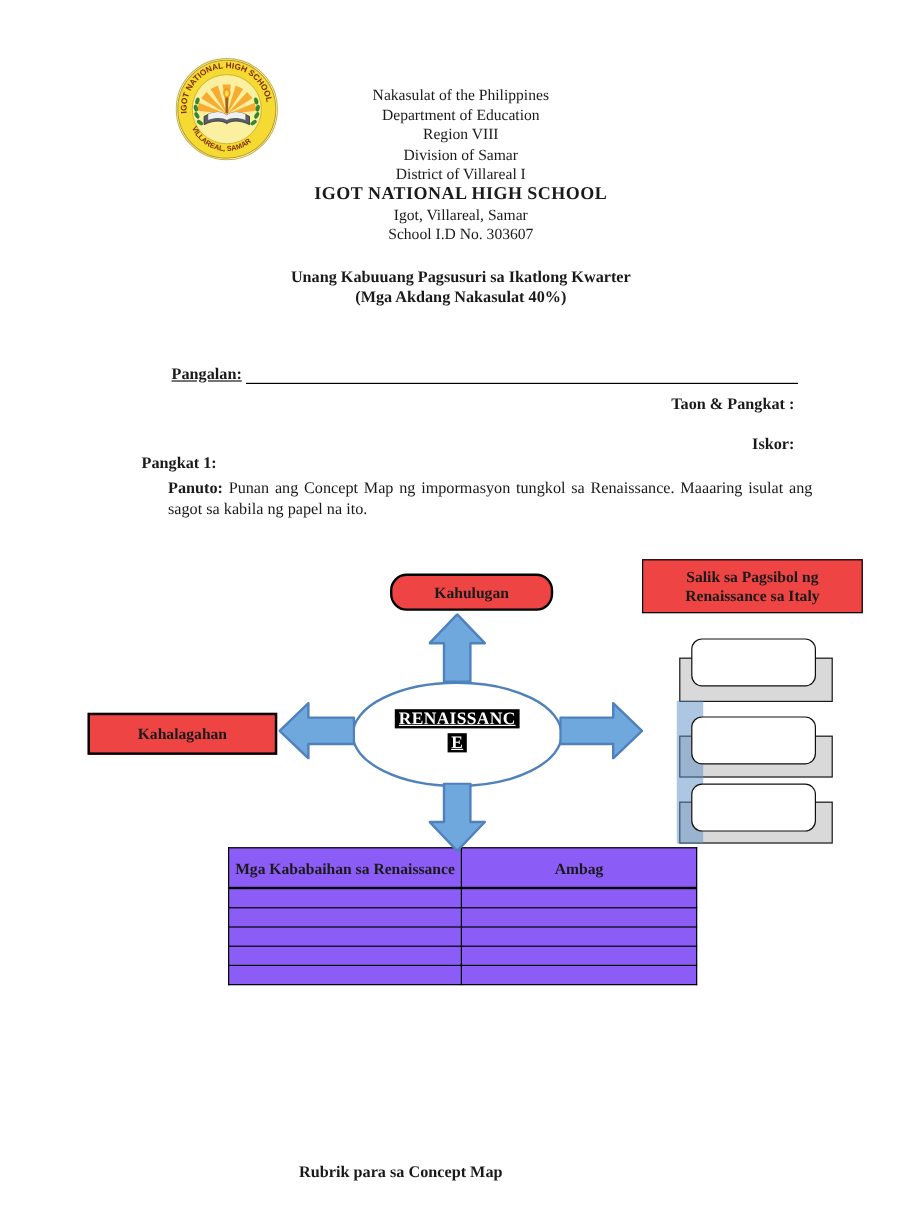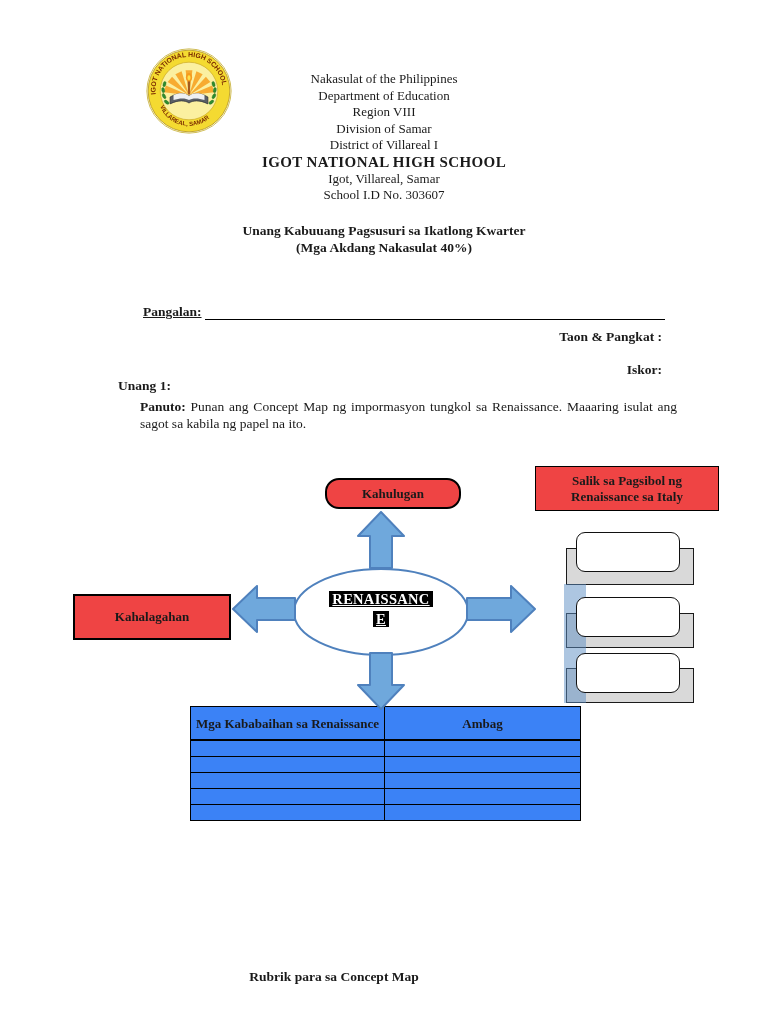--- a/index.html
+++ b/index.html
@@ -31,21 +31,21 @@
   .panuto { top:398px; left:140px; width:537px; font-size:13.5px; line-height:17px; text-align:justify; }
   .panuto b { font-weight:bold; }
 
   
   .map-box {
     border:2px solid #000; background:#ef4444; display:flex; align-items:center; justify-content:center;
     font-weight:bold; font-size:13px; text-align:center; box-sizing:border-box; z-index:3;
   }
   .kahulugan-box  { left:325px; top:478px; width:136px; height:31px;border-radius:14px; }
   .salik-box      { left:535px; top:466px; width:184px; height:45px; border-width:1.5px; line-height:16px; padding:0 10px; }
-  .kahalagahan-box{ left:73px;  top:594px; width:158px; height:46px; }
+  .kahalagahan-box{ left:73px;  top:594px; width:158px; height:35px; }
 
   
   .arrow { position:absolute; z-index:5; }
   .arrow polygon { fill:var(--arrow-fill,#6FA8DC); stroke:var(--arrow-stroke,#4F81BD); stroke-width:2; stroke-linejoin:round; }
   .ellipse-svg { left:292px; top:567px; width:178px; height:90px; z-index:4; }
   .center-label { left:290px; top:589px; width:182px; text-align:center; line-height:20px; z-index:6; }
   .center-label .hl {
     background:var(--highlight-bg,#000); color:var(--highlight-text,#fff);
     font-weight:bold; font-size:14.5px; text-decoration:underline; padding:0 3px; letter-spacing:.3px;
   }
@@ -55,21 +55,21 @@
   .gray-1 { left:566px; top:548px; width:128px; height:37px; }
   .gray-2 { left:566px; top:613px; width:128px; height:35px; }
   .gray-3 { left:566px; top:668px; width:128px; height:35px; }
   .blue-strip { left:564px; top:584px; width:22px; height:119px; background:var(--strip,rgba(91,141,196,.5)); z-index:2; }
   .white-pill { background:#fff; border:1.8px solid #111; border-radius:9px; box-sizing:border-box; z-index:3; }
   .pill-1 { left:576px; top:532px; width:104px; height:40px; }
   .pill-2 { left:576px; top:597px; width:104px; height:40px; }
   .pill-3 { left:576px; top:653px; width:104px; height:40px; }
 
   
-  table.womap { position:absolute; left:190px; top:706px; width:388px; border-collapse:collapse; table-layout:fixed; z-index:0; background:#3b82f6; }
+  table.womap { position:absolute; left:190px; top:706px; width:388px; border-collapse:collapse; table-layout:fixed; z-index:0; background:#8b5cf6; }
   .womap th, .womap td { border:1.4px solid #000; padding:0; }
   .womap th { font-size:13px; font-weight:bold; height:32px; line-height:15px; text-align:center; border-bottom:2px solid #000; }
   .womap td { height:15px; }
   .col1 { width:193px; } .col2 { width:195px; }
 
   .footer { top:969px; left:0; width:668px; text-align:center; font-weight:bold; font-size:13.5px; }
 
   
   .ring-text { font-family:"Liberation Sans","DejaVu Sans",sans-serif; font-weight:bold; fill:#7a2a00; }
 </style>
@@ -138,21 +138,21 @@
     <span>Pangalan:</span>
     <span class="fill-line"></span>
   </div>
   <div class="abs form-row row2">
     <span>Taon &amp; Pangkat :</span>
     <span class="fill-line first-line"></span>
     <span>Iskor:</span>
     <span class="fixed-line iskor-line"></span>
   </div>
 
-  <div class="abs gawain-heading">Unang 1:</div>
+  <div class="abs gawain-heading">Pangkat 1:</div>
   <div class="abs panuto">
     <b>Panuto:</b><span> Punan ang Concept Map ng impormasyon tungkol sa Renaissance. Maaaring isulat ang sagot sa kabila ng papel na ito.</span>
   </div>
 
   <div class="abs map-box kahulugan-box">Kahulugan</div>
   <div class="abs map-box salik-box">Salik sa Pagsibol ng Renaissance sa Italy</div>
   <div class="abs map-box kahalagahan-box">Kahalagahan</div>
 
   <svg class="arrow" style="left:357px; top:511px;" width="48" height="58">
     <polygon points="24,1 47,25 35,25 35,57 13,57 13,25 1,25"></polygon>

